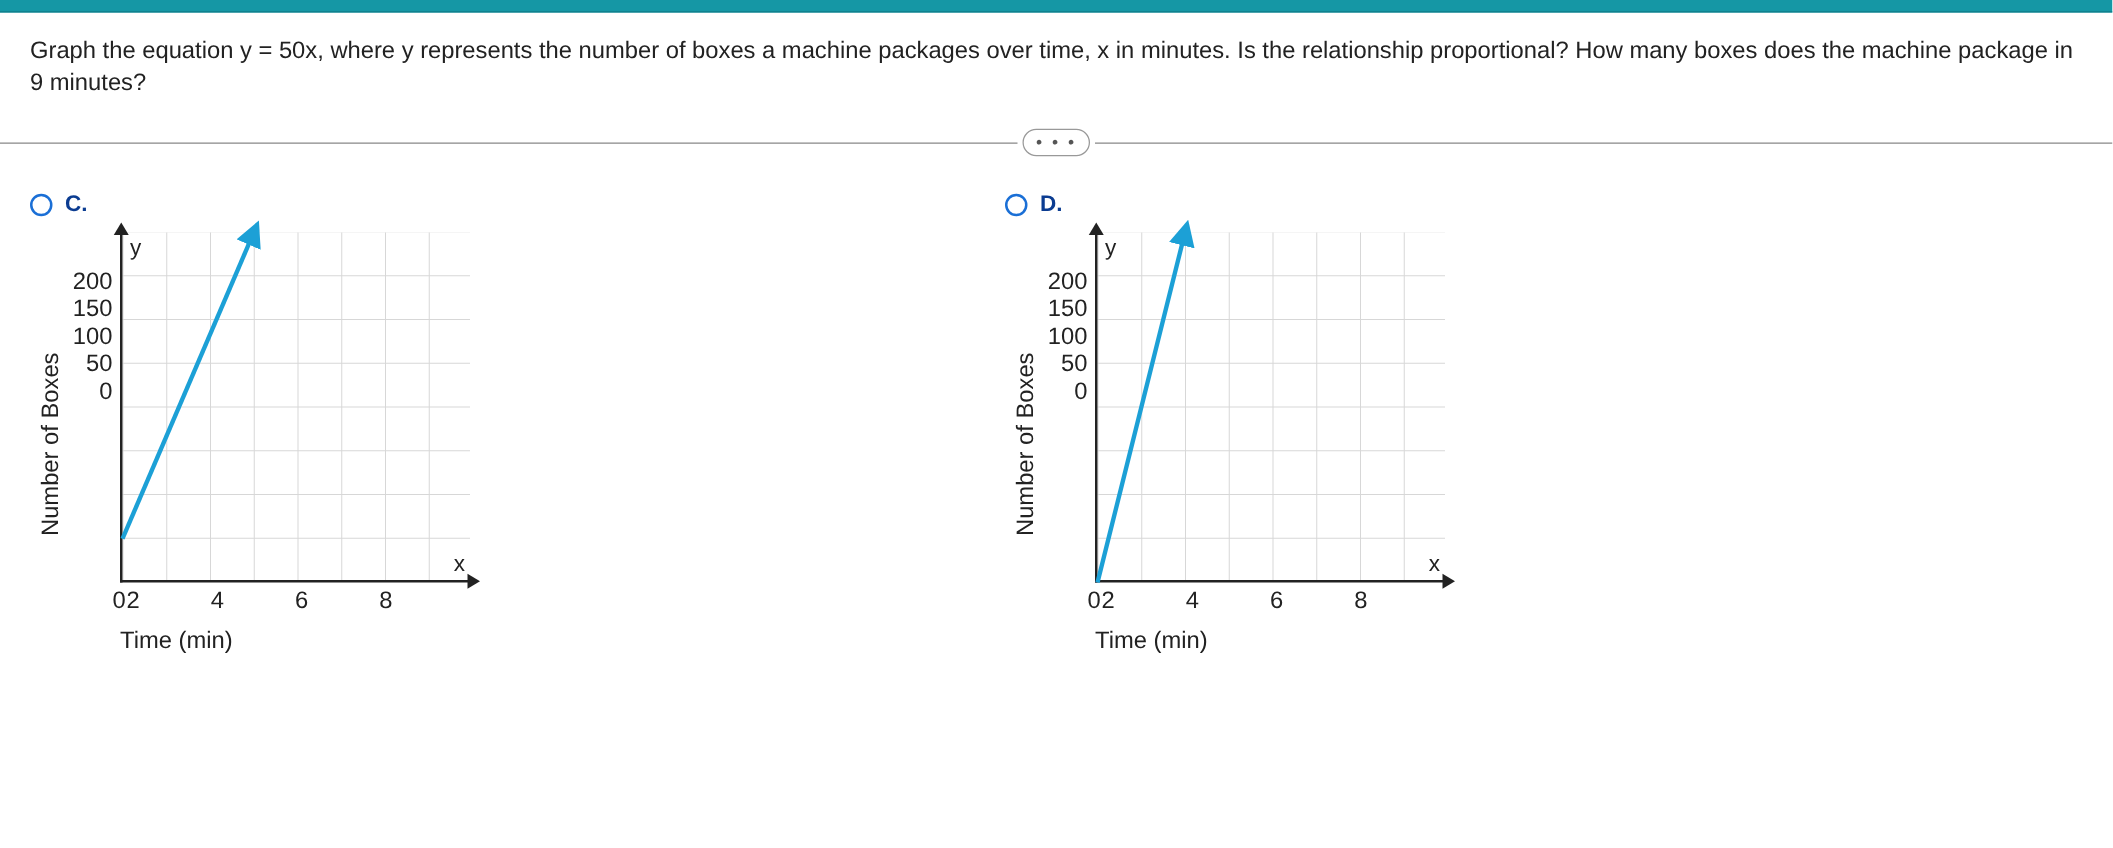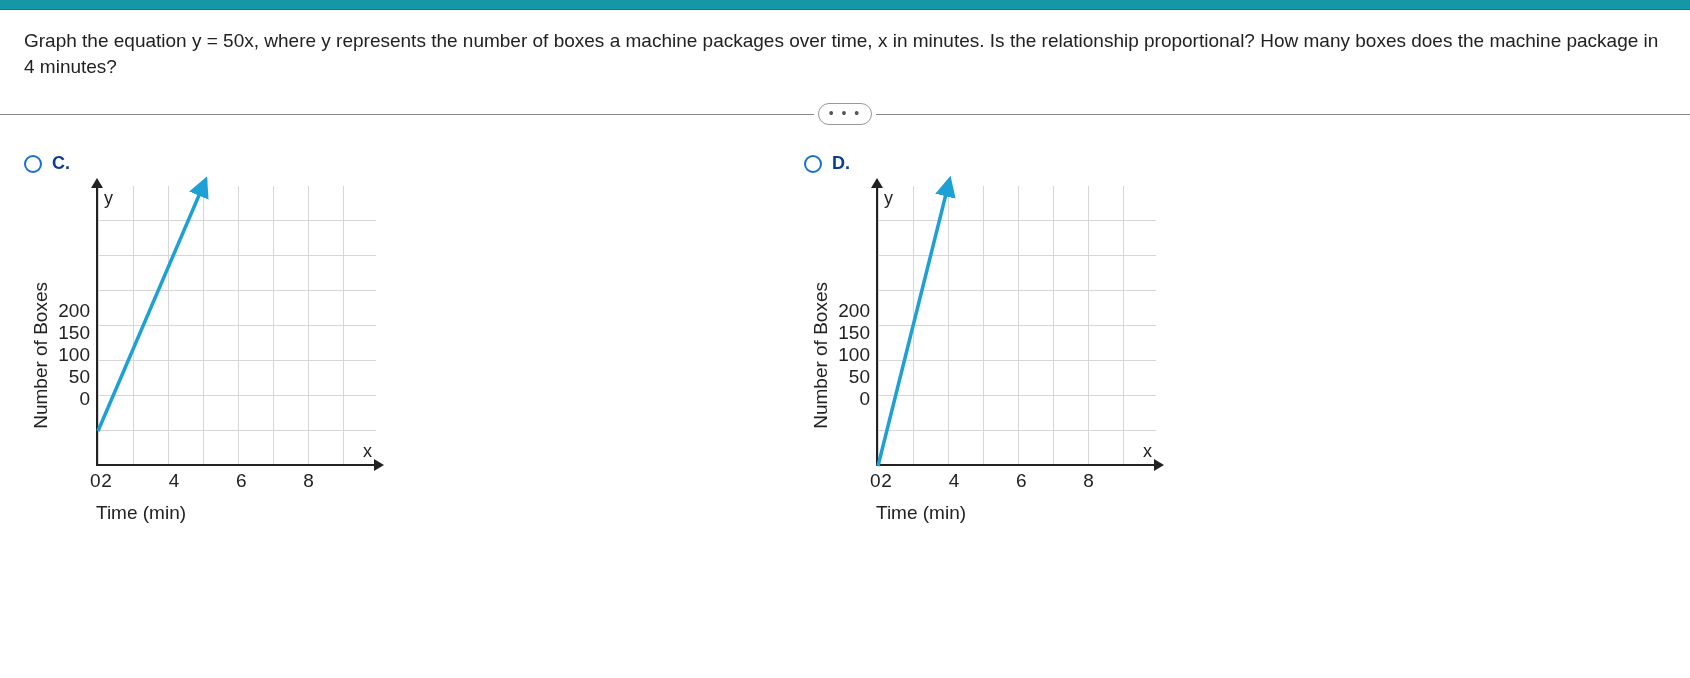--- a/index.html
+++ b/index.html
@@ -71,21 +71,21 @@
   }
   .ylabel {
     writing-mode: vertical-rl;
     transform: rotate(180deg);
     font-size: 19px;
     padding-right: 6px;
   }
   .y-ticks {
     display: flex;
     flex-direction: column;
-    justify-content: center;
+    justify-content: flex-start;
     height: 280px;
     text-align: right;
     font-size: 19px;
     padding-right: 6px;
     width: 44px;
   }
   .plot-col { display: flex; flex-direction: column; }
   .plot {
     position: relative;
     width: 280px;
@@ -146,21 +146,21 @@
     text-align: left;
     width: 280px;
     padding-top: 10px;
   }
 </style>
 </head>
 <body>
 
 <div class="topbar"></div>
 
-<div class="question">Graph the equation y = 50x, where y represents the number of boxes a machine packages over time, x in minutes. Is the relationship proportional? How many boxes does the machine package in 4 minutes?</div>
+<div class="question">Graph the equation y = 50x, where y represents the number of boxes a machine packages over time, x in minutes. Is the relationship proportional? How many boxes does the machine package in 9 minutes?</div>
 
 <div class="sep-row">
   <div class="sep-line"></div>
   <div class="dots">• • •</div>
   <div class="sep-line"></div>
 </div>
 
 <div class="choices">
 
   <div class="choice">

